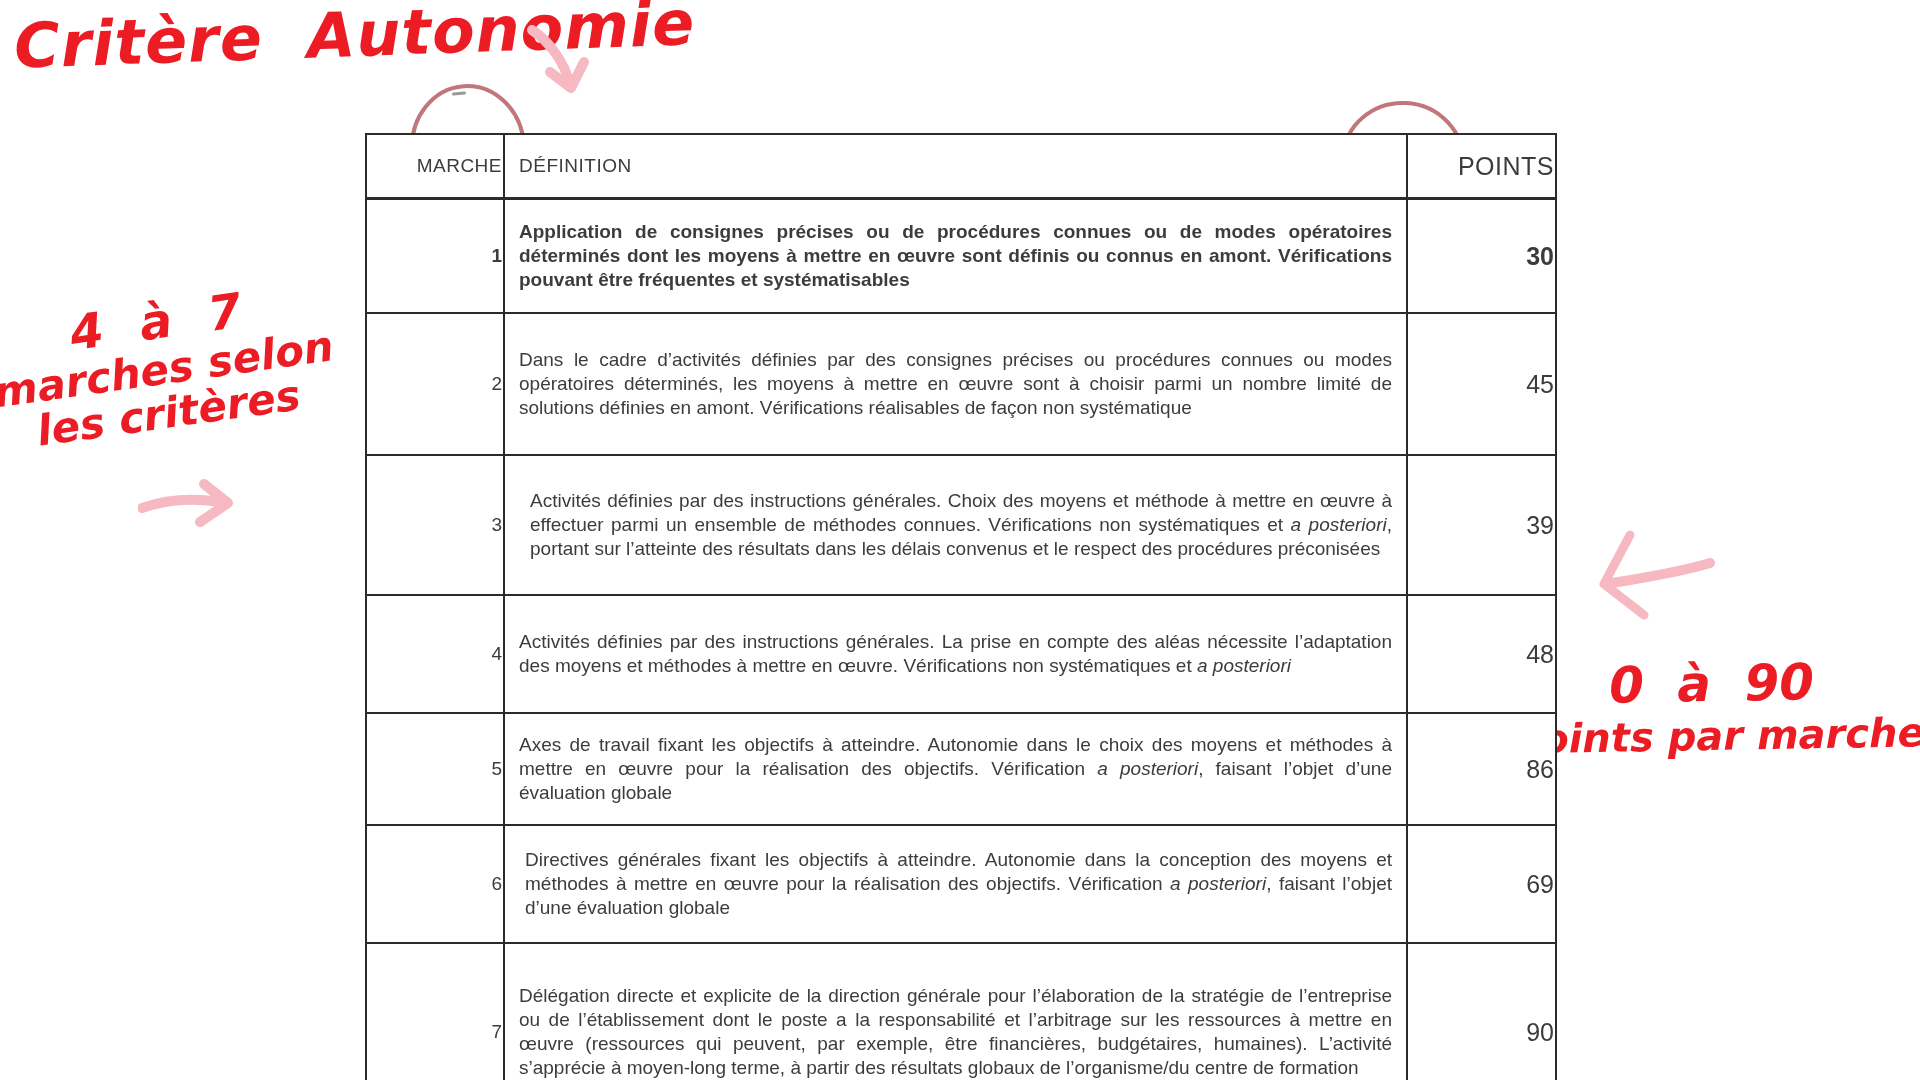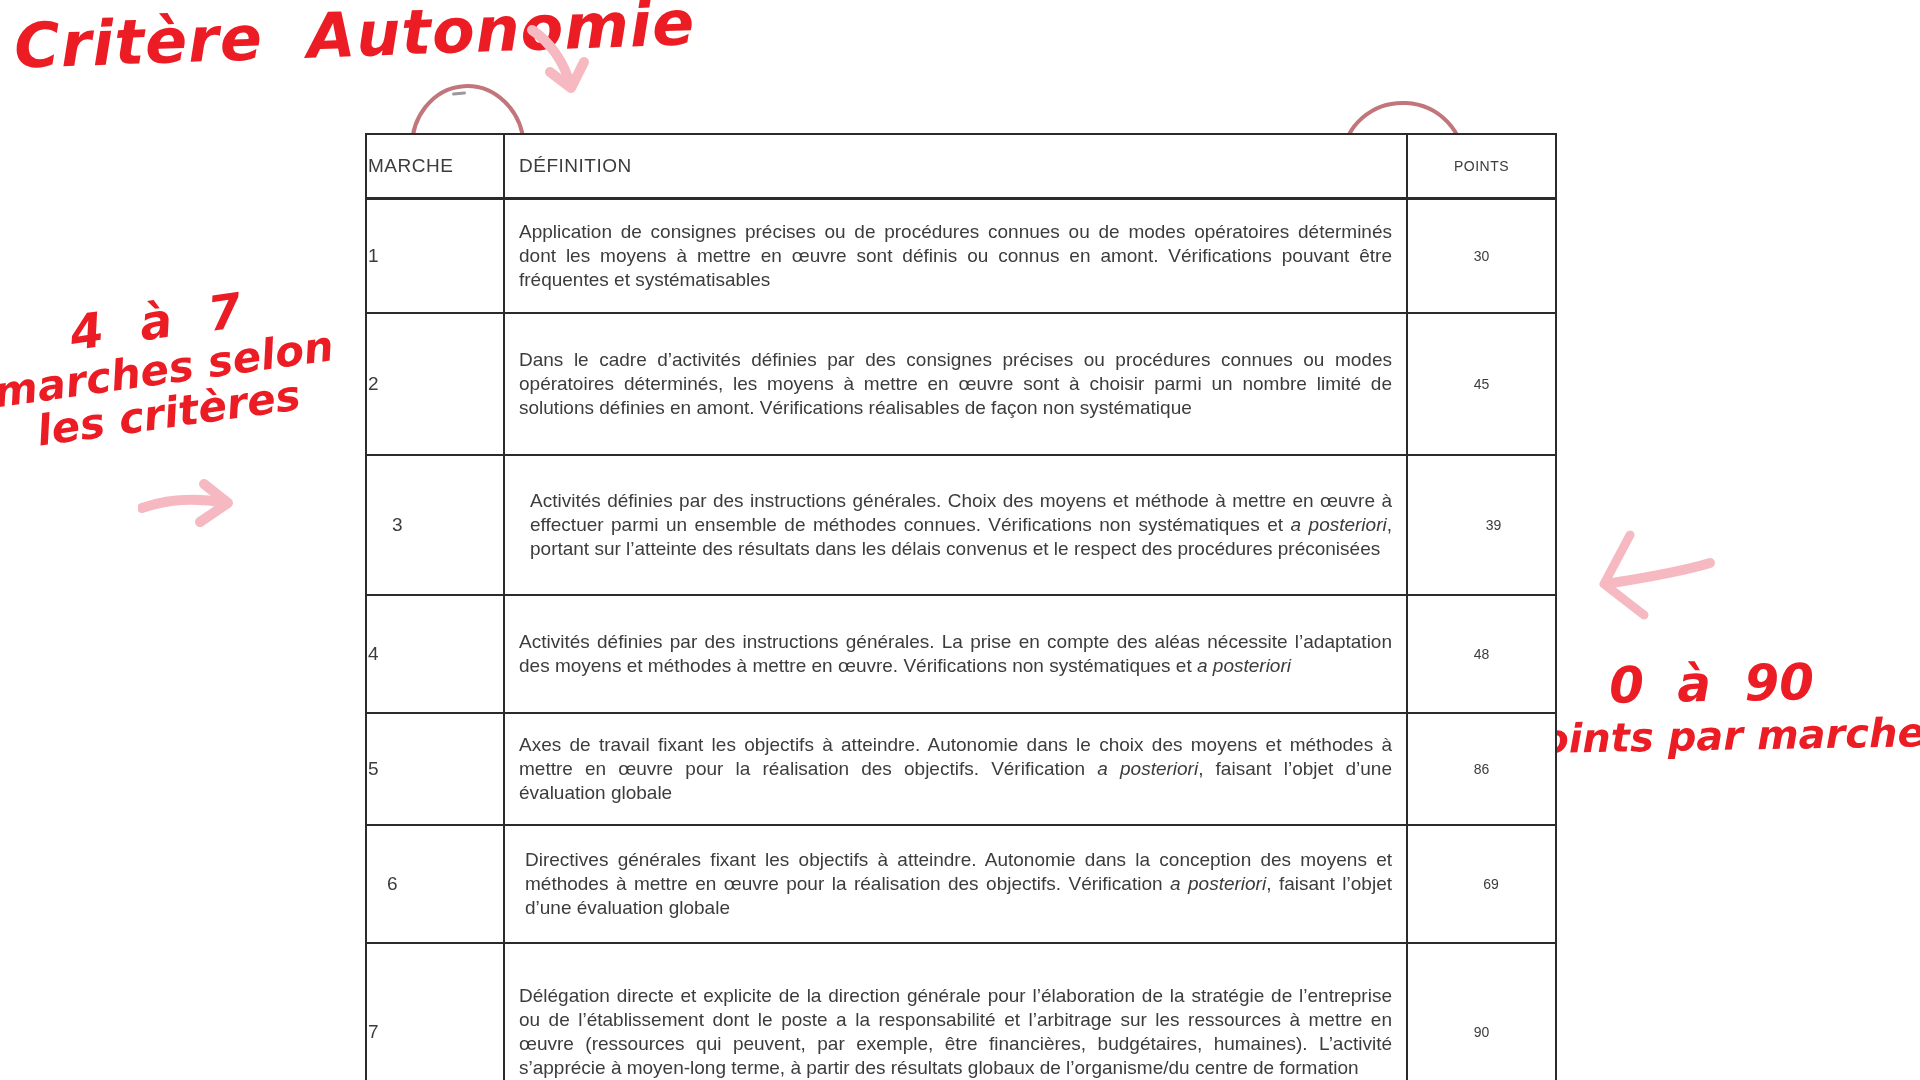--- a/index.html
+++ b/index.html
@@ -40,25 +40,25 @@
   .annot-svg ellipse{fill:none;stroke:var(--rose);}
   .artifact-dash{position:absolute;left:452px;top:92px;width:14px;height:3px;background:#9a9a9a;border-radius:2px;transform:rotate(-6deg);}
   
   .tbl-wrap{position:absolute;left:365px;top:133px;}
   table{border-collapse:collapse;background:#fff;}
   th,td{border:2px solid var(--line);}
   thead th{
     height:46px;font-size:18px;font-weight:normal;letter-spacing:.5px;color:var(--ink);
     border-bottom:3px solid var(--line);text-align:center;
   }
-  .c-marche{width:110px;min-width:110px;text-align:left;font-size:19px;}
+  .c-marche{width:110px;min-width:110px;text-align:right;font-size:19px;}
   .c-def{width:862px;min-width:862px;max-width:862px;text-align:justify;font-size:19px;line-height:24px;padding:8px 14px;}
-  .c-points{width:121px;min-width:121px;text-align:center;font-size:14px;}
+  .c-points{width:121px;min-width:121px;text-align:right;font-size:25px;}
   .c-def .it{font-style:italic;}
-  tbody tr:nth-child(1) td{height:96px;}
+  tbody tr:nth-child(1) td{height:96px;font-weight:bold;}
   tbody tr:nth-child(2) td{height:124px;}
   tbody tr:nth-child(3) td{height:122px;padding-left:25px;}
   tbody tr:nth-child(4) td{height:100px;}
   tbody tr:nth-child(5) td{height:94px;}
   tbody tr:nth-child(6) td{height:100px;padding-left:20px;}
   tbody tr:nth-child(7) td{height:160px;}
 </style>
 </head>
 <body>
 

